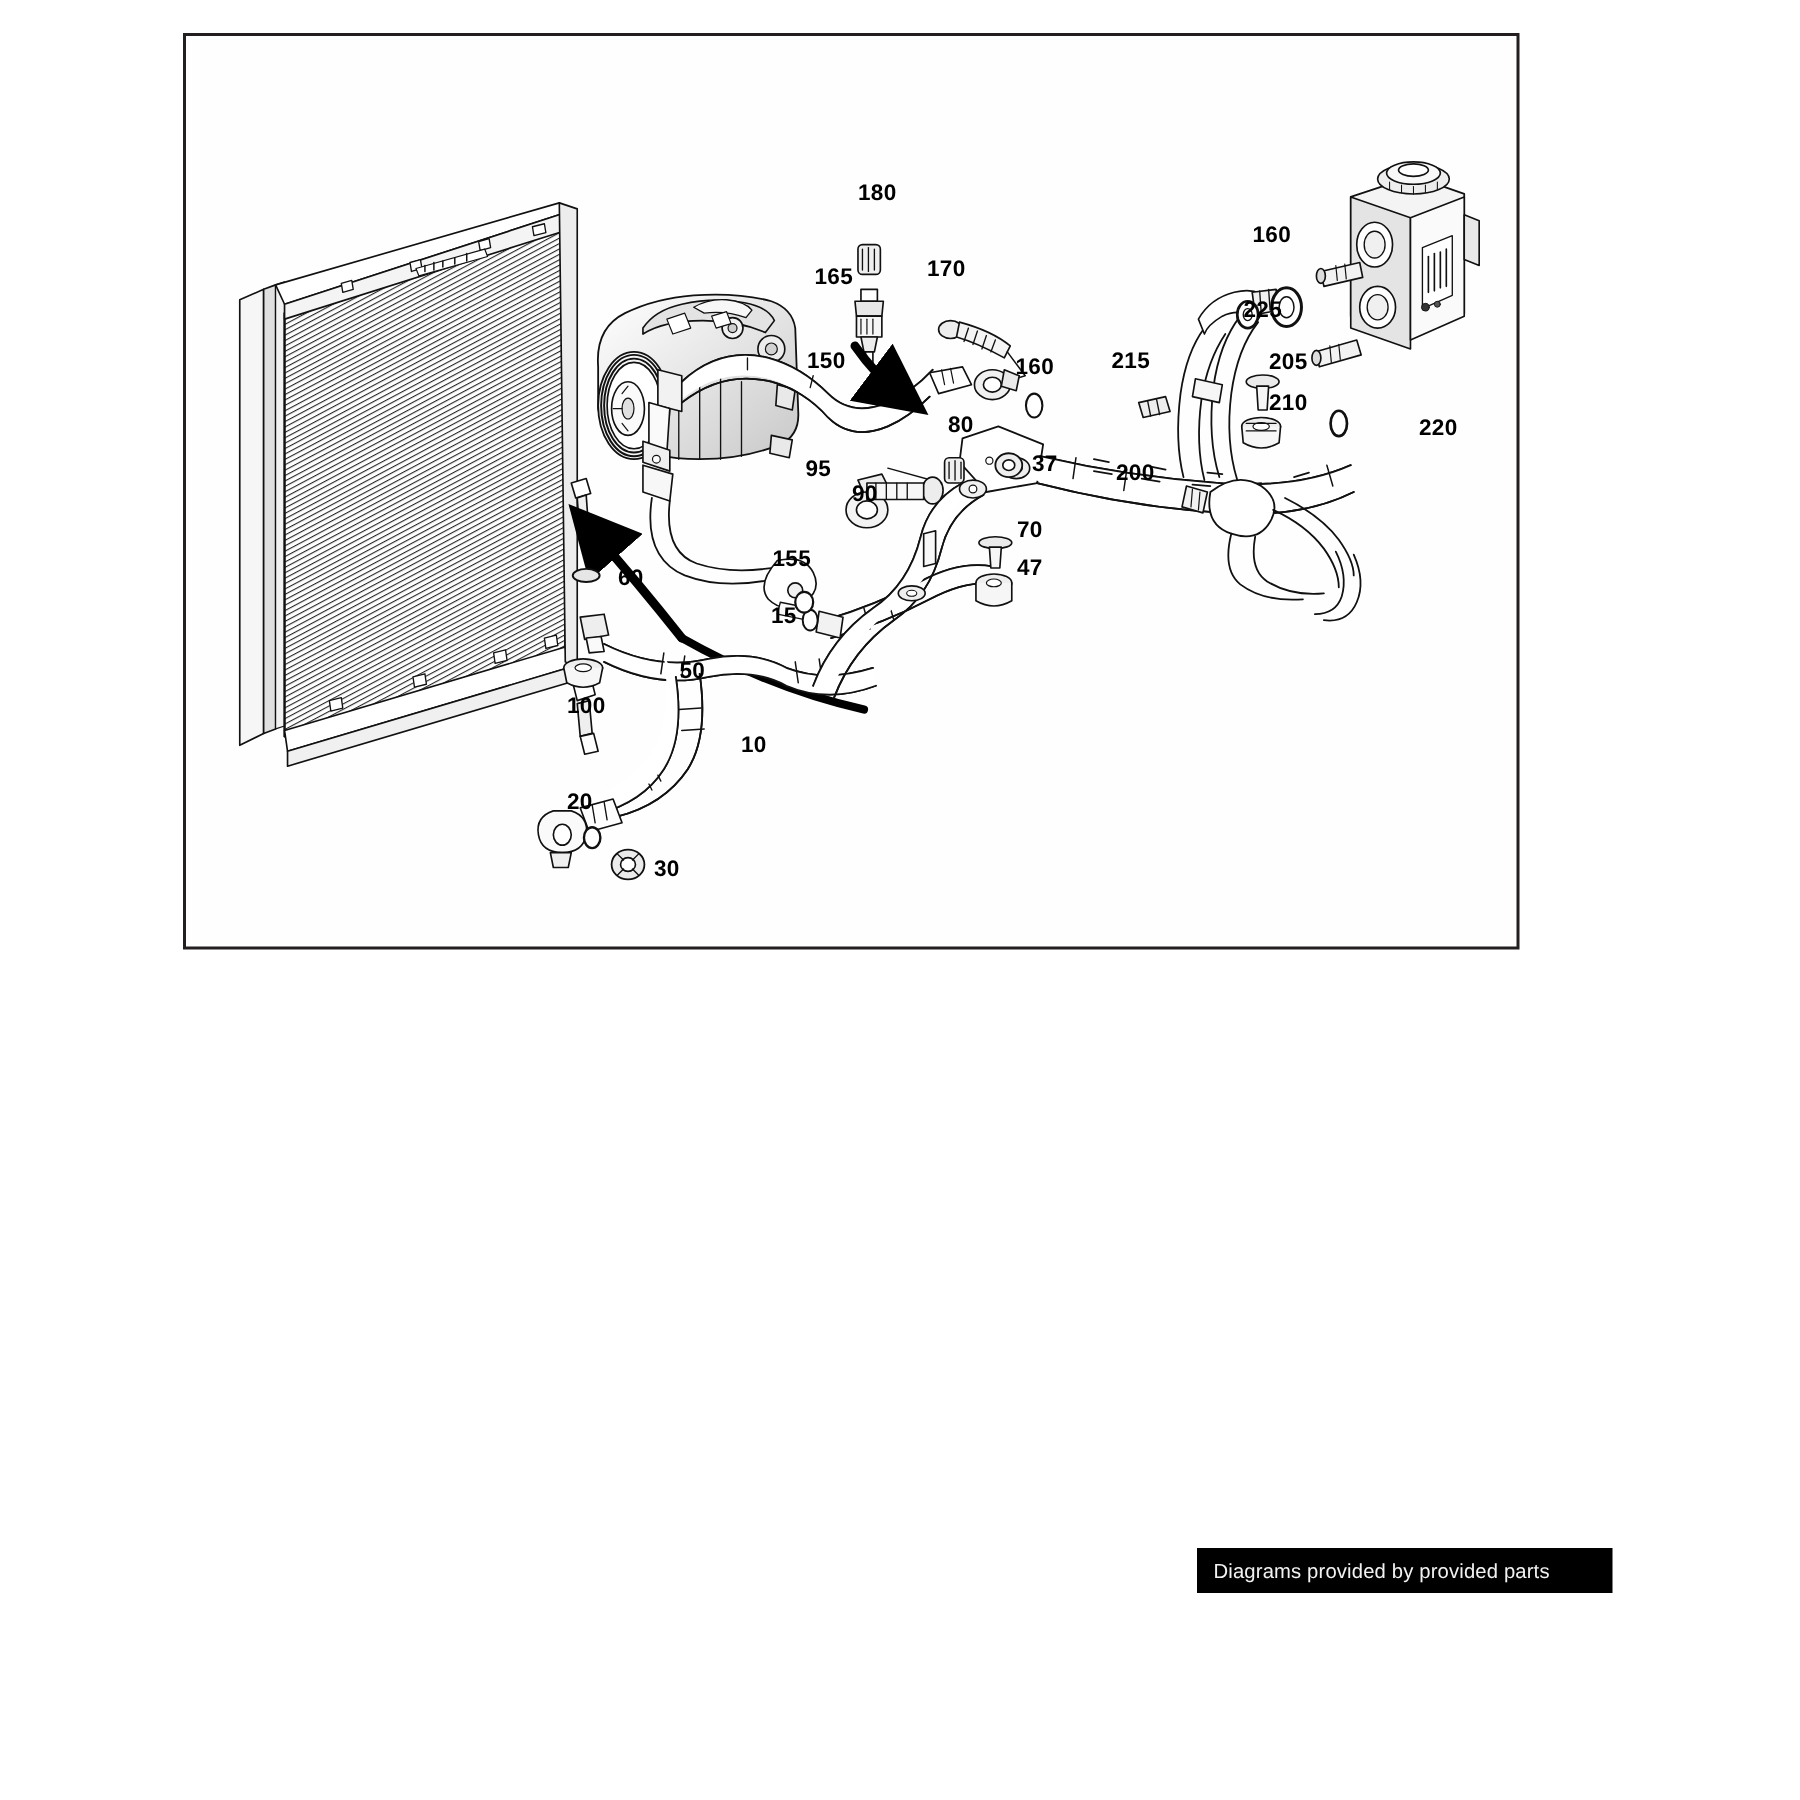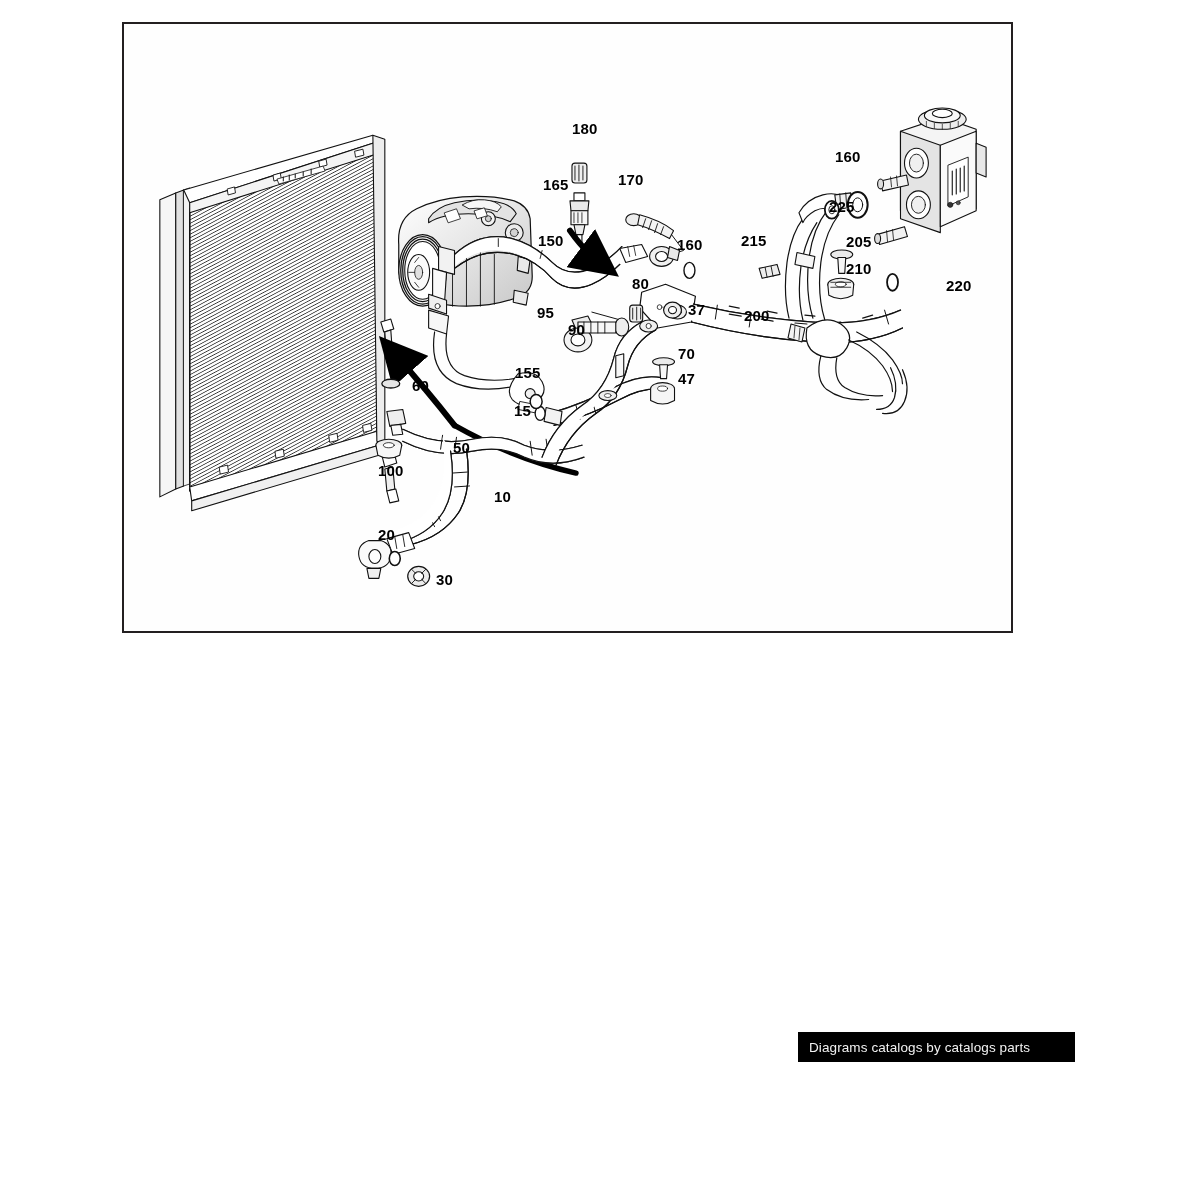--- a/index.html
+++ b/index.html
@@ -546,21 +546,21 @@
     <div class="callout" style="left:288px;top:354px;">60</div>
     <div class="callout" style="left:390px;top:379px;">15</div>
     <div class="callout" style="left:329px;top:416px;">50</div>
     <div class="callout" style="left:254px;top:439px;">100</div>
     <div class="callout" style="left:370px;top:465px;">10</div>
     <div class="callout" style="left:254px;top:503px;">20</div>
     <div class="callout" style="left:312px;top:548px;">30</div>
   </div>
 
   <div class="watermark">
-    <span>Diagrams catalogs by catalogs parts</span>
+    <span>Diagrams provided by provided parts</span>
   </div>
 
   <div class="footer">
     
 
     
   </div>
 
 </div>
 

